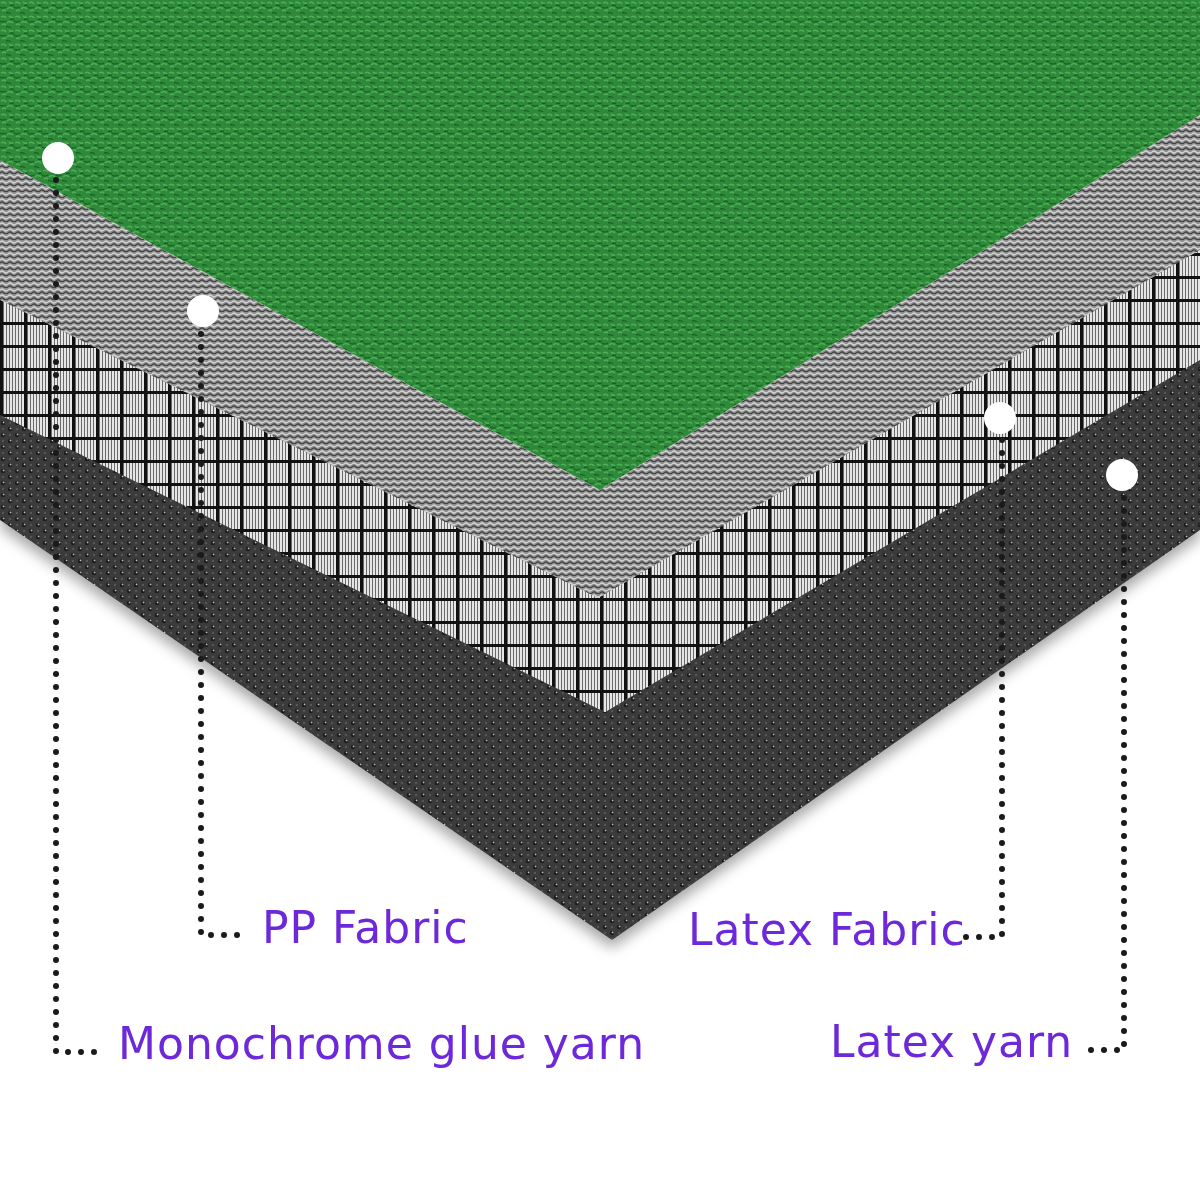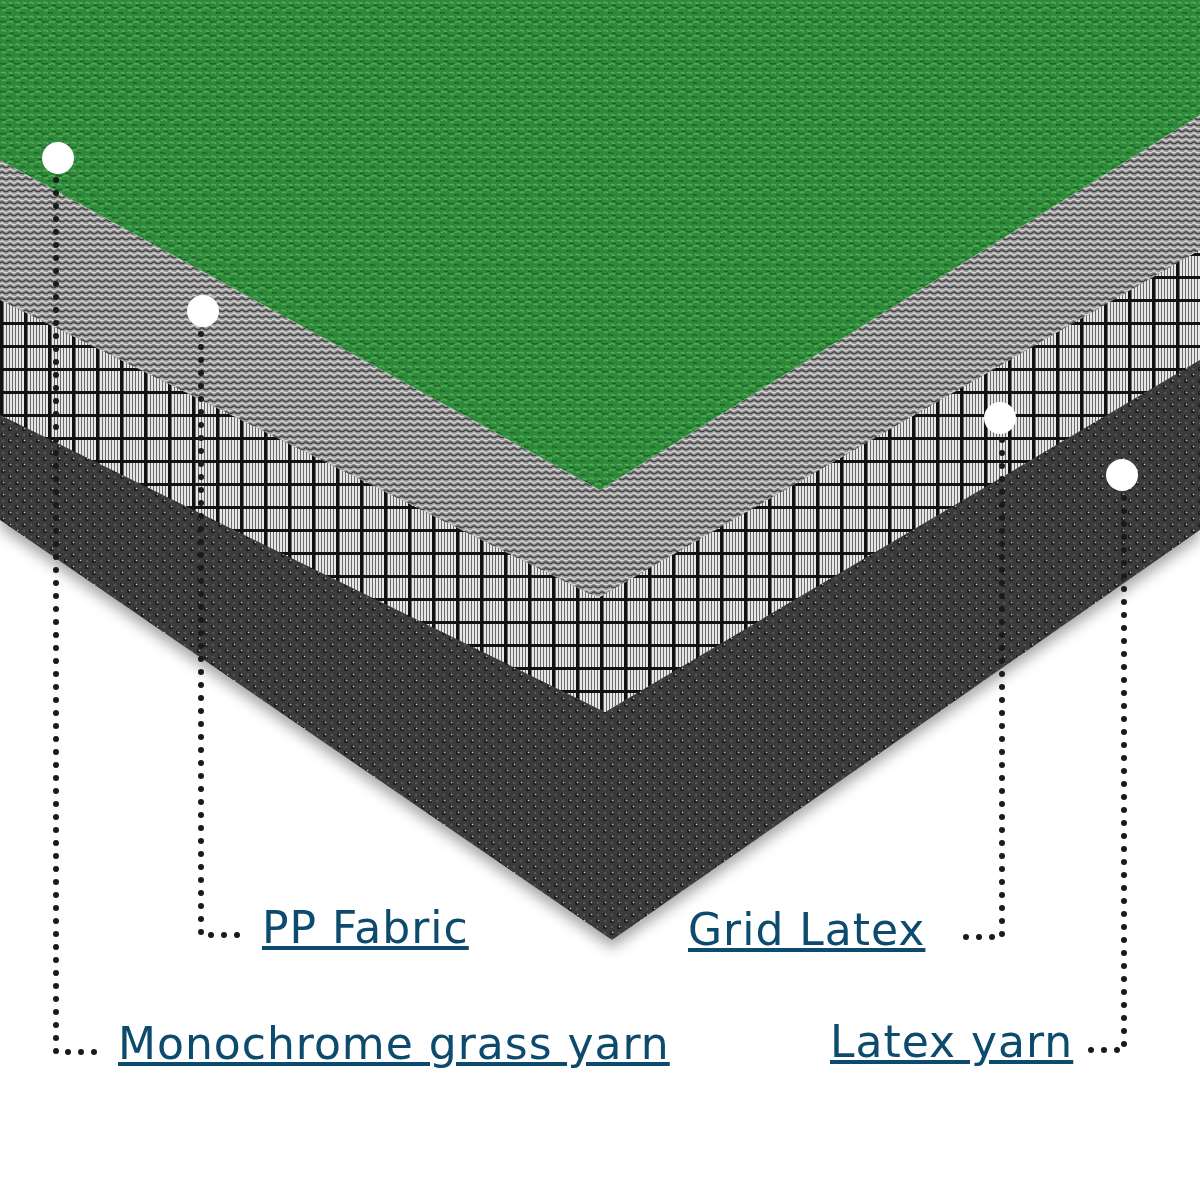--- a/index.html
+++ b/index.html
@@ -2,25 +2,24 @@
 <html><head>
 <meta charset="utf-8">
 <style>
   html, body { margin: 0; padding: 0; background: #ffffff; }
   body { width: 1200px; height: 1200px; position: relative; overflow: hidden; font-family: "DejaVu Sans", "Liberation Sans", sans-serif; }
   #stage { position: absolute; left: 0; top: 0; width: 1200px; height: 1200px; }
   .label {
     position: absolute;
     font-family: "DejaVu Sans", "Liberation Sans", sans-serif;
     font-size: 44px;
-    color: #0c4a6e;
+    color: #6d28d9;
     letter-spacing: 1px;
     white-space: nowrap;
     line-height: 1;
-    text-decoration: underline;
   }
 </style>
 </head>
 <body>
 
 <svg id="stage" width="1200" height="1200" viewBox="0 0 1200 1200" xmlns="http://www.w3.org/2000/svg">
   <defs>
 
     <pattern id="grassPat" width="14" height="14" patternUnits="userSpaceOnUse">
       <rect width="14" height="14" fill="#2e8a3a"></rect>
@@ -77,15 +76,15 @@
     <path d="M1124 498 L1124 1050 L1086 1050"></path>
   </g>
 
   <circle cx="58" cy="158" r="16" fill="#ffffff"></circle>
   <circle cx="203" cy="311" r="16" fill="#ffffff"></circle>
   <circle cx="1000" cy="418" r="16" fill="#ffffff"></circle>
   <circle cx="1122" cy="475" r="16" fill="#ffffff"></circle>
 </svg>
 
 <div class="label" style="left:262px; top:906px;">PP Fabric</div>
-<div class="label" style="left:688px; top:908px;">Grid Latex</div>
-<div class="label" style="left:118px; top:1022px;">Monochrome grass yarn</div>
+<div class="label" style="left:688px; top:908px;">Latex Fabric</div>
+<div class="label" style="left:118px; top:1022px;">Monochrome glue yarn</div>
 <div class="label" style="left:830px; top:1020px;">Latex yarn</div>
 
 </body></html>

